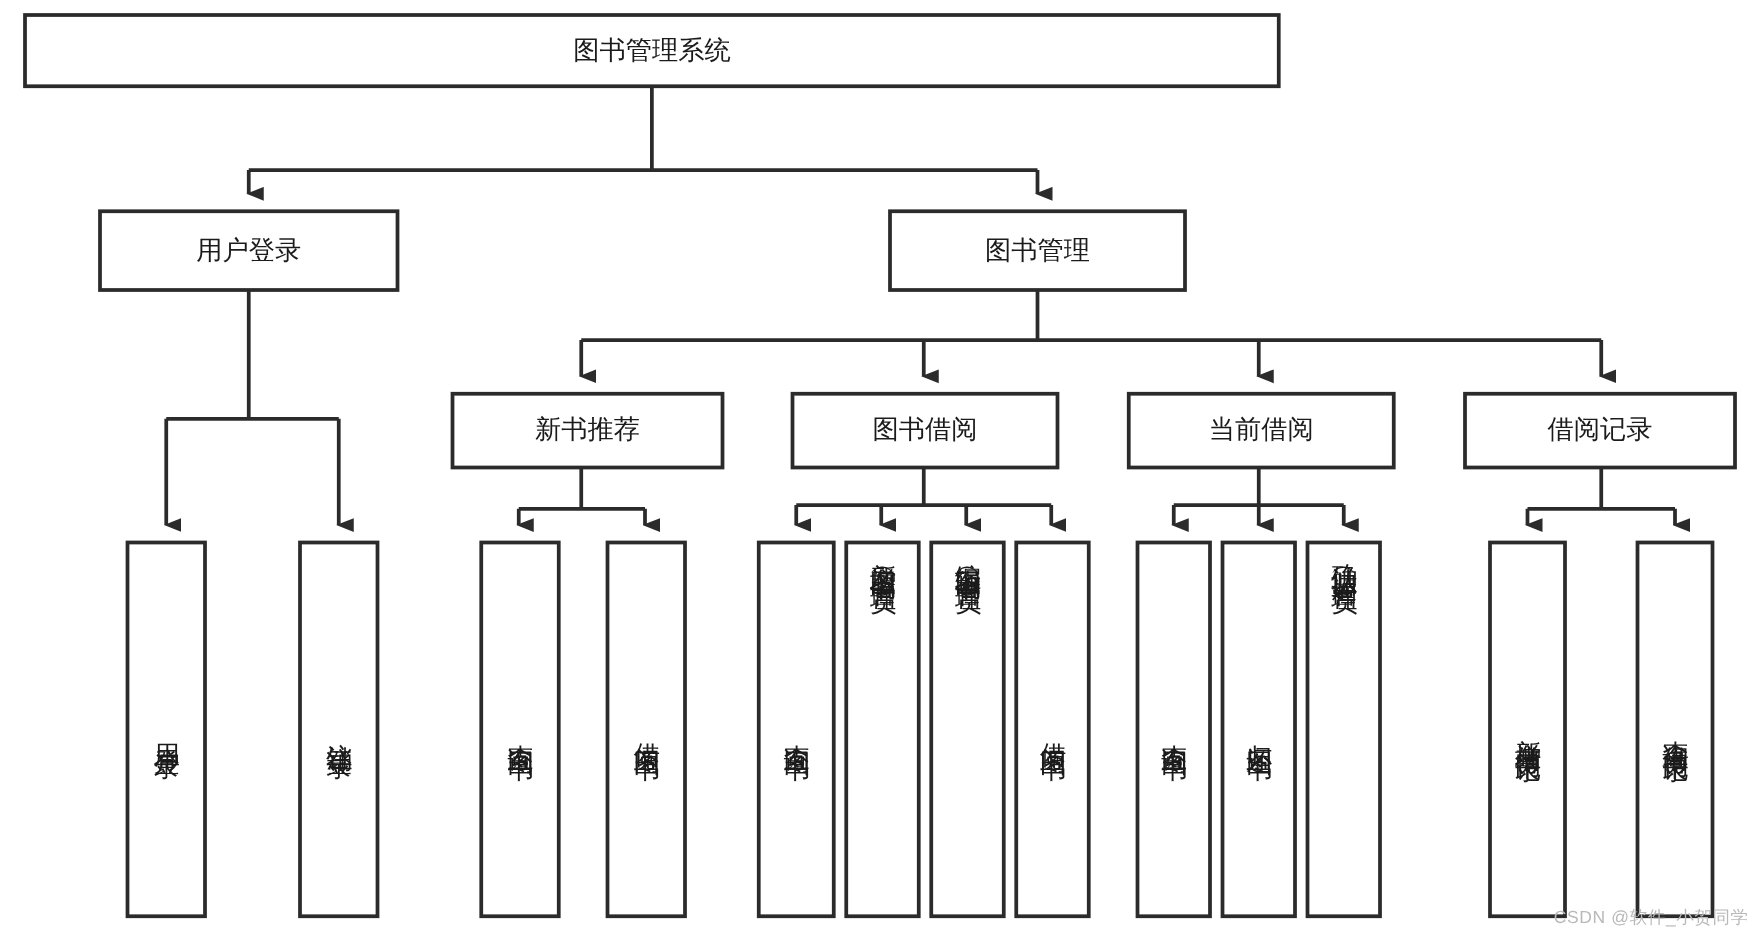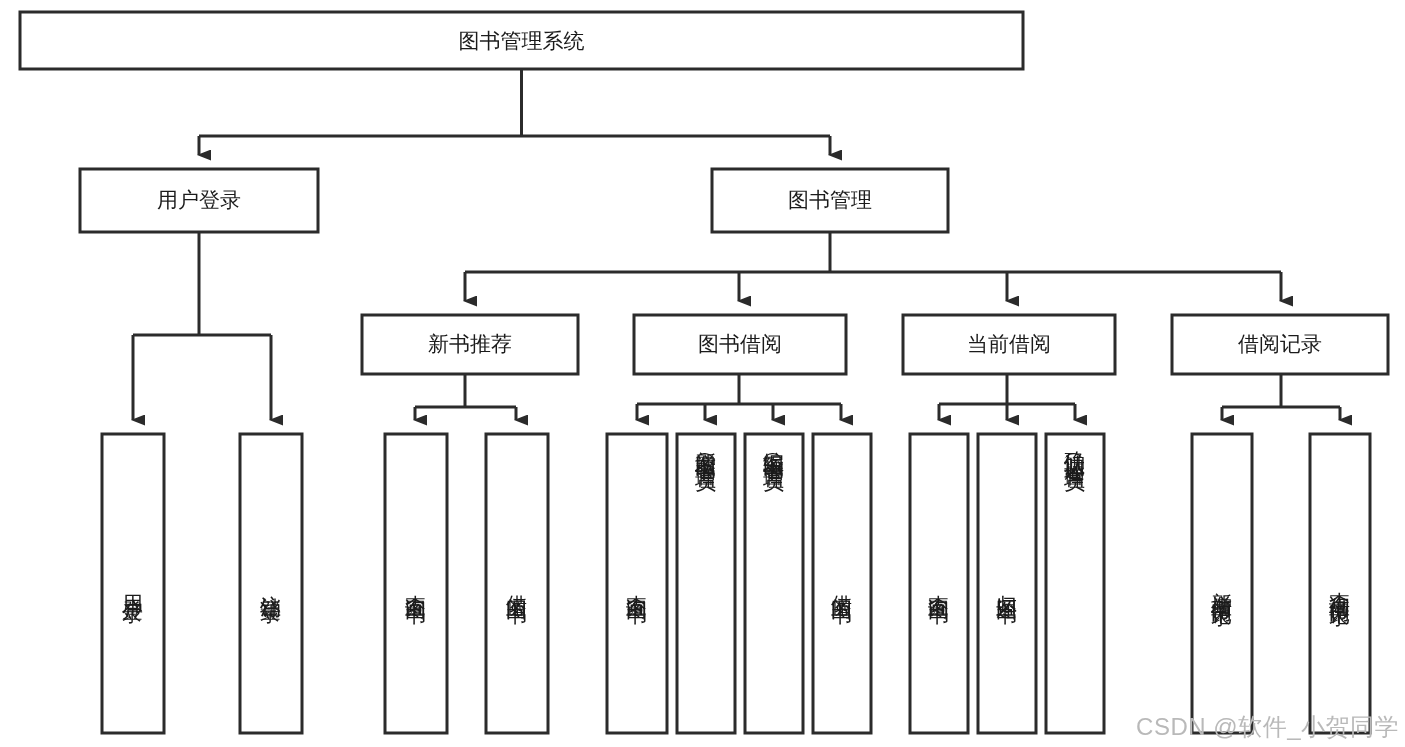--- a/index.html
+++ b/index.html
@@ -61,21 +61,21 @@
     letter-spacing: 3px;
     line-height: 1;
     white-space: nowrap;
     text-align: center;
   }
   .watermark {
     position: absolute;
     right: 6px;
     bottom: 4px;
     font-family: "Liberation Sans", "DejaVu Sans", sans-serif;
-    font-size: 24px;
+    font-size: 14px;
     color: #b9b9b9;
     white-space: nowrap;
     letter-spacing: 0.5px;
   }
 </style>
 </head>
 <body>
 
 <div id="diagram-root">
 

